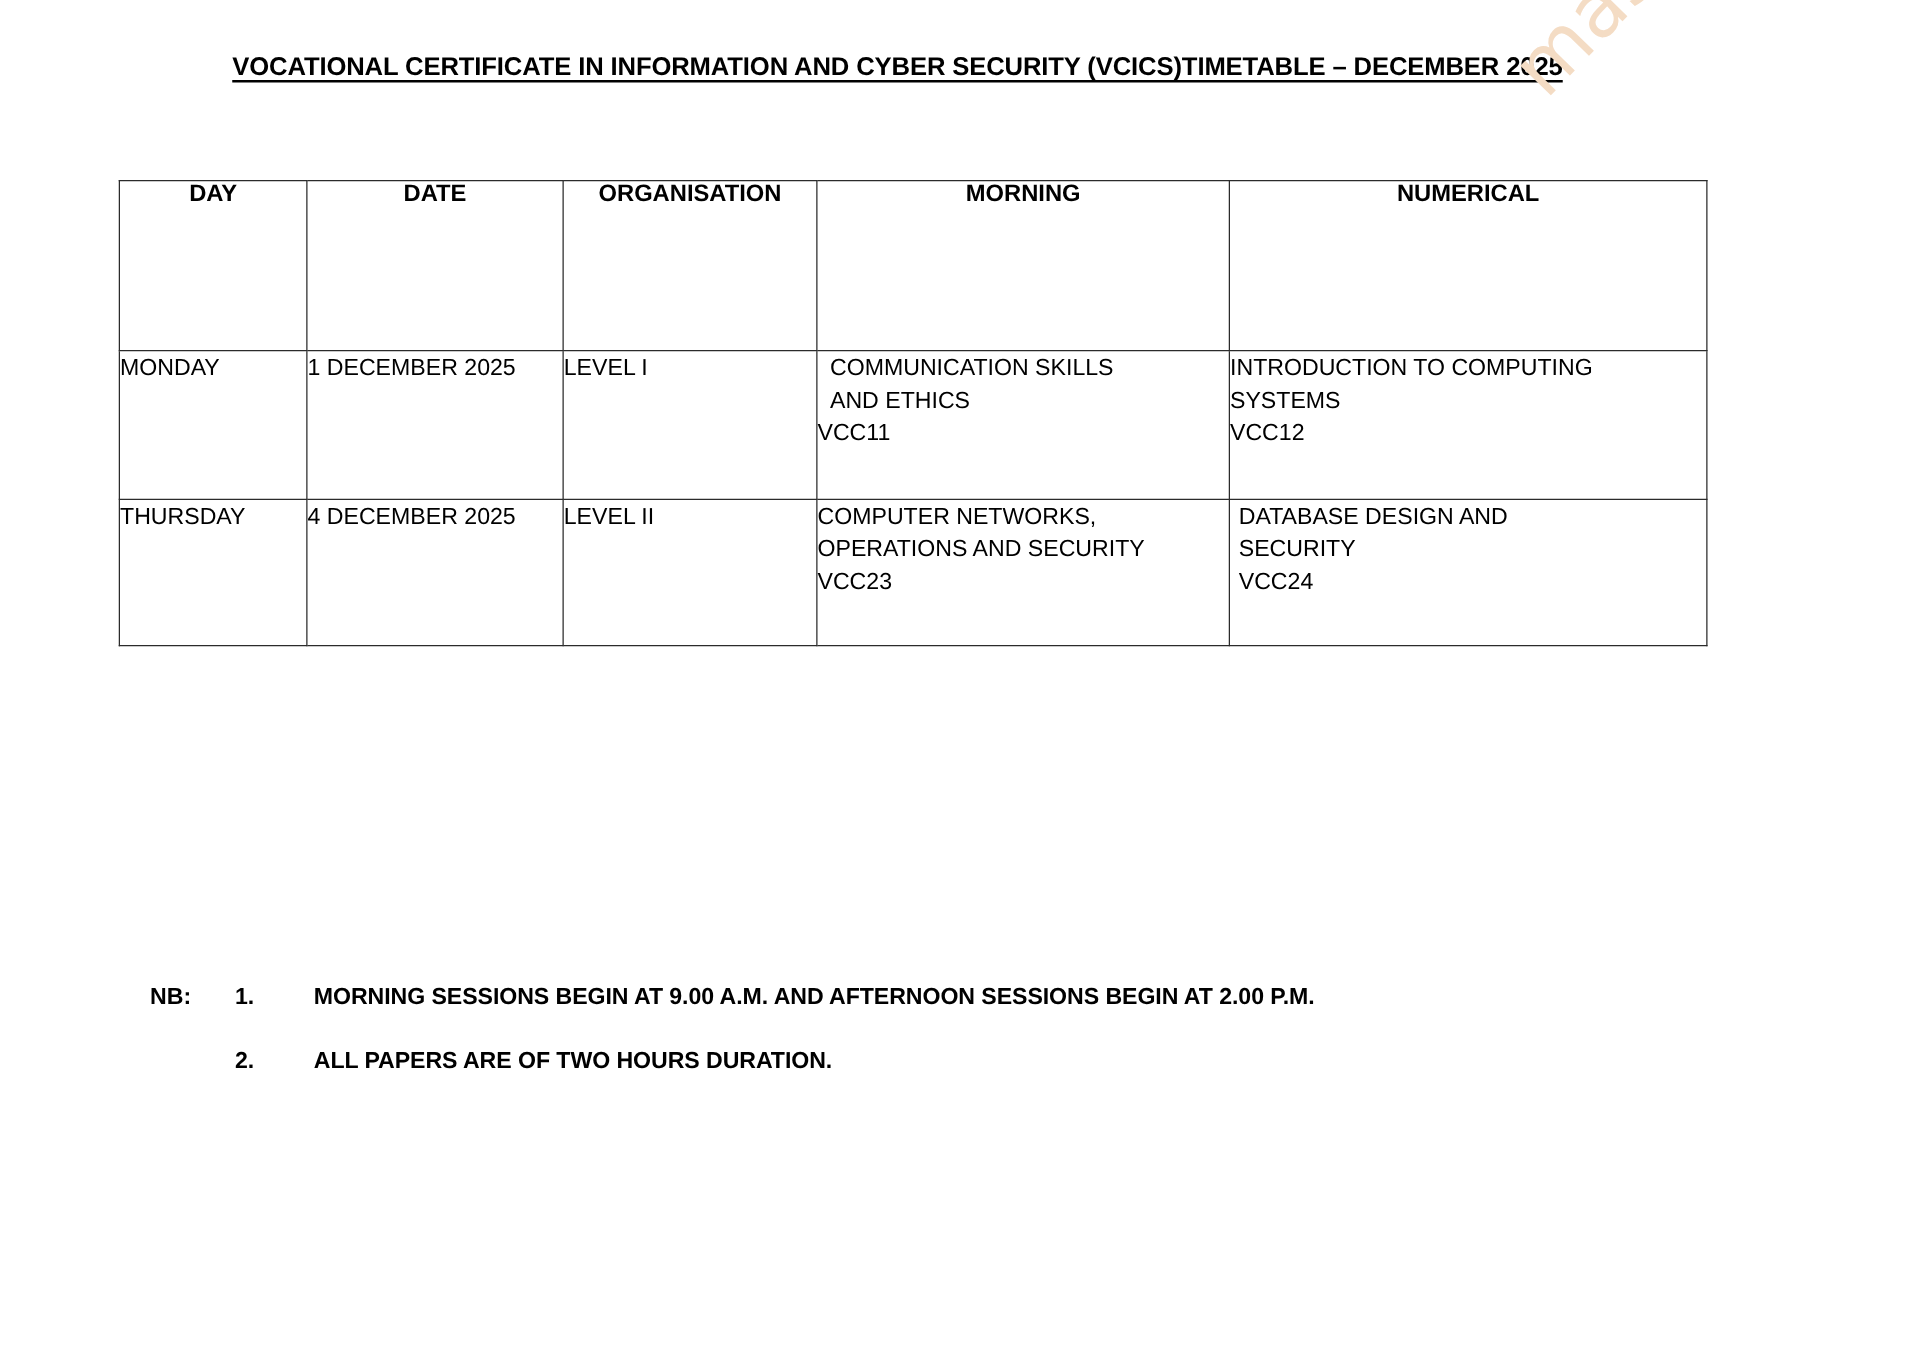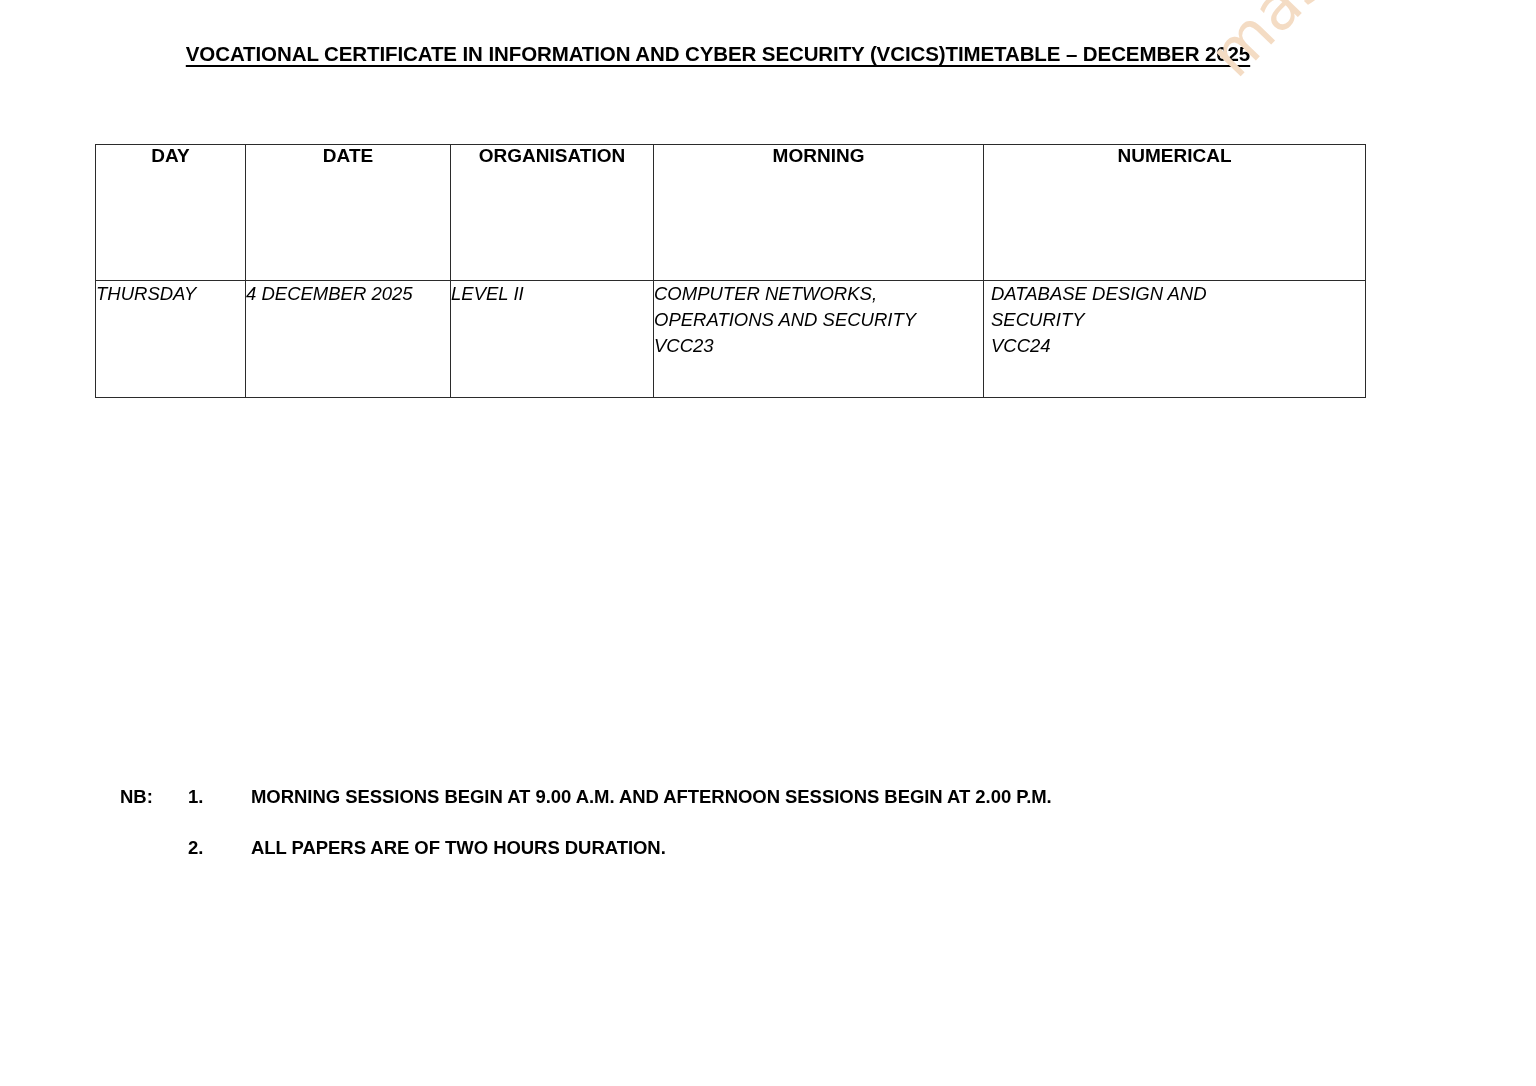--- a/index.html
+++ b/index.html
@@ -112,21 +112,21 @@
   }
   .cell-day   { padding-left: 10px; }
   .cell-date  { padding-left: 15px; }
   .cell-exam  { padding-left: 9px; }
   .cell-morn  { padding-left: 12px; }
   .cell-aft   { padding-left: 19px; }
 
   .row-mon td { height: 119px; }
   .row-tue td { height: 87px; }
   .row-wed td { height: 101px; }
-  .row-thu td { height: 117px; font-style: italic; }
+  .row-thu td { height: 117px; }
 
   .cell-line { display: block; white-space: pre; }
   .indent-1  { padding-left: 10px; }
   .indent-2  { padding-left: 7px; }
   .spacer-line { display: block; height: 20px; }
 
   
   #notes {
     position: absolute;
     top: 786px;
@@ -163,20 +163,35 @@
       <tr class="hdr-row">
         <th>DAY</th>
         <th>DATE</th>
         <th>ORGANISATION</th>
         <th>MORNING</th>
         <th>NUMERICAL</th>
       </tr>
     </thead>
     <tbody>
 
+      <tr class="body-row row-mon">
+        <td class="cell-day">MONDAY</td>
+        <td class="cell-date">1 DECEMBER 2025</td>
+        <td class="cell-exam">LEVEL I</td>
+        <td class="cell-morn">
+          <span class="cell-line indent-1">COMMUNICATION SKILLS</span>
+          <span class="cell-line indent-1">AND ETHICS</span>
+          <span class="cell-line">VCC11</span>
+        </td>
+        <td class="cell-aft">
+          <span class="cell-line">INTRODUCTION TO COMPUTING</span>
+          <span class="cell-line">SYSTEMS</span>
+          <span class="cell-line">VCC12</span>
+        </td>
+      </tr>
 
 
 
       <tr class="body-row row-thu">
         <td class="cell-day">THURSDAY</td>
         <td class="cell-date">4 DECEMBER 2025</td>
         <td class="cell-exam">LEVEL II</td>
         <td class="cell-morn">
           <span class="cell-line">COMPUTER NETWORKS,</span>
           <span class="cell-line">OPERATIONS AND SECURITY</span>

